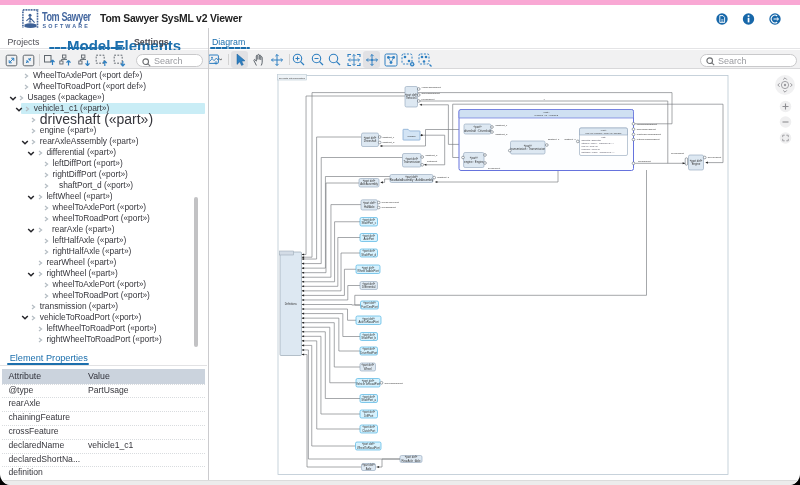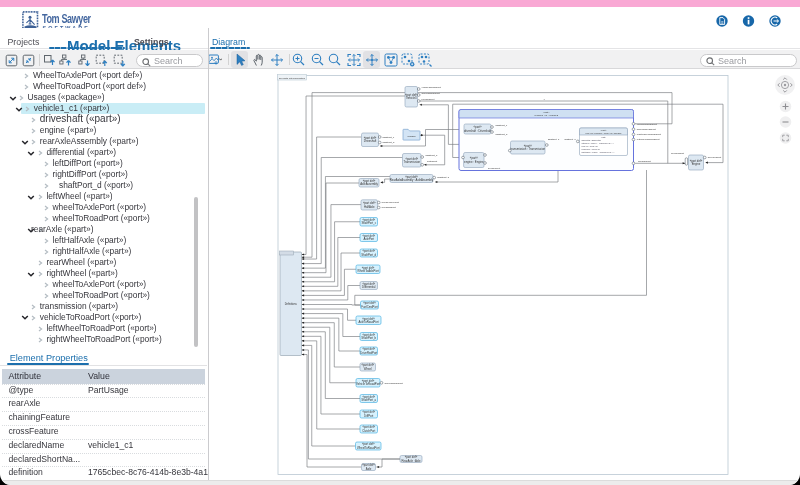--- a/index.html
+++ b/index.html
@@ -2,29 +2,30 @@
 <html><head><meta charset="utf-8"><style>
 * { margin:0; padding:0; box-sizing:border-box; }
 html,body { background:#000; width:800px; height:485px; overflow:hidden; }
 body { font-family:"Liberation Sans", sans-serif; }
 #win { position:absolute; left:0; top:0; width:800px; height:485px; background:#fff;
        border-radius:0 0 11px 11px; overflow:hidden; }
 </style></head>
 <body>
 <div id="win">
 
-<div style="position:absolute;left:0;top:0;width:800px;height:28px;background:#fff;border-top:7px solid #f9a8d4">
+<div style="position:absolute;left:0;top:0;width:800px;height:28px;background:#fff;border-top:5px solid #f9a8d4">
   <svg style="position:absolute;left:22px;top:4px" width="17" height="21" viewBox="0 0 17 21">
     <rect x="0.9" y="0.9" width="14.6" height="19" fill="#fff" stroke="#3d6096" stroke-width="1.6" stroke-dasharray="1.0,0.6"></rect>
     <circle cx="8" cy="6.2" r="1.5" fill="#3d6096"></circle>
     <path d="M8,7.5 L8,13 M8,8.6 L4.4,11.8 M8,8.6 L12.6,13.6 M6.6,13 h2.8" stroke="#3d6096" stroke-width="1.1" fill="none"></path>
     <path d="M2.5,15.5 q5.5,-2.5 12,0 l0,2.5 q-6,1.8 -12,0 Z" fill="#3d6096"></path>
   </svg>
   <div style="position:absolute;left:41.5px;top:4px;font-size:13px;color:#44679f;font-weight:bold;letter-spacing:-0.6px;transform:scaleX(0.70);transform-origin:0 0;white-space:nowrap">Tom Sawyer</div>
   <div style="position:absolute;left:42.5px;top:17.5px;font-size:5.4px;color:#44679f;font-weight:bold;letter-spacing:2.1px;white-space:nowrap">SOFTWARE</div>
+  <div style="position:absolute;left:100px;top:8px;font-size:10.4px;font-weight:bold;color:#222;letter-spacing:-0.2px;white-space:nowrap">Tom Sawyer SysML v2 Viewer</div>
   <svg style="position:absolute;left:716px;top:8px" width="75" height="12" viewBox="0 0 75 12">
     <circle cx="6" cy="6" r="5.7" fill="#1767a9"></circle>
     <path d="M3.8,2.6 h3.2 l1.6,1.8 v5 h-4.8 Z" fill="none" stroke="#fff" stroke-width="0.9"></path>
     <path d="M5.2,6.8 h2.2 M5.2,8.2 h2.2" stroke="#fff" stroke-width="0.7"></path>
     <circle cx="32.5" cy="6" r="5.7" fill="#1767a9"></circle>
     <rect x="31.7" y="4.8" width="1.7" height="4.6" fill="#fff"></rect>
     <rect x="31.7" y="2.2" width="1.7" height="1.7" fill="#fff"></rect>
     <circle cx="59" cy="6" r="5.7" fill="#1767a9"></circle>
     <path d="M61.2,2.7 a3.9,3.9 0 1 0 0,6.6" fill="none" stroke="#fff" stroke-width="1.1"></path>
     <path d="M57.5,6 h5 m0,0 l-1.7,-1.6 m1.7,1.6 l-1.7,1.6" stroke="#fff" stroke-width="1" fill="none"></path>
@@ -184,21 +185,21 @@
     <svg style="position:absolute;left:14.8px;top:105.9px" width="8" height="7">
       <path d="M1.2,2 L4,4.8 L6.8,2" fill="none" stroke="#26262b" stroke-width="1.5"></path>
     </svg>
     <svg style="position:absolute;left:25.0px;top:106.1px" width="5" height="6">
       <path d="M1,1 L3.6,3 L1,5" fill="none" stroke="#b4bcc3" stroke-width="1.2"></path>
     </svg>
     <div style="position:absolute;left:33.8px;top:103.3px;height:10.97px;line-height:10.97px;font-size:8.4px;letter-spacing:-0.02px;color:#36363c;white-space:nowrap">vehicle1_c1 («part»)</div>
     <svg style="position:absolute;left:31.0px;top:117.1px" width="5" height="6">
       <path d="M1,1 L3.6,3 L1,5" fill="none" stroke="#b4bcc3" stroke-width="1.2"></path>
     </svg>
-    <div style="position:absolute;left:39.8px;top:114.3px;height:10.97px;line-height:10.97px;font-size:10px;letter-spacing:-0.02px;color:#36363c;white-space:nowrap">driveshaft («part»)</div>
+    <div style="position:absolute;left:39.8px;top:114.3px;height:10.97px;line-height:10.97px;font-size:14px;letter-spacing:-0.02px;color:#36363c;white-space:nowrap">driveshaft («part»)</div>
     <svg style="position:absolute;left:31.0px;top:128.1px" width="5" height="6">
       <path d="M1,1 L3.6,3 L1,5" fill="none" stroke="#b4bcc3" stroke-width="1.2"></path>
     </svg>
     <div style="position:absolute;left:39.8px;top:125.2px;height:10.97px;line-height:10.97px;font-size:8.4px;letter-spacing:-0.02px;color:#36363c;white-space:nowrap">engine («part»)</div>
     <svg style="position:absolute;left:20.8px;top:138.8px" width="8" height="7">
       <path d="M1.2,2 L4,4.8 L6.8,2" fill="none" stroke="#26262b" stroke-width="1.5"></path>
     </svg>
     <svg style="position:absolute;left:31.0px;top:139.0px" width="5" height="6">
       <path d="M1,1 L3.6,3 L1,5" fill="none" stroke="#b4bcc3" stroke-width="1.2"></path>
     </svg>
@@ -236,21 +237,21 @@
     <svg style="position:absolute;left:43.8px;top:215.8px" width="5" height="6">
       <path d="M1,1 L3.6,3 L1,5" fill="none" stroke="#b4bcc3" stroke-width="1.2"></path>
     </svg>
     <div style="position:absolute;left:52.6px;top:213.0px;height:10.97px;line-height:10.97px;font-size:8.4px;letter-spacing:-0.02px;color:#36363c;white-space:nowrap">wheelToRoadPort («port»)</div>
     <svg style="position:absolute;left:27.4px;top:226.6px" width="8" height="7">
       <path d="M1.2,2 L4,4.8 L6.8,2" fill="none" stroke="#26262b" stroke-width="1.5"></path>
     </svg>
     <svg style="position:absolute;left:37.6px;top:226.8px" width="5" height="6">
       <path d="M1,1 L3.6,3 L1,5" fill="none" stroke="#b4bcc3" stroke-width="1.2"></path>
     </svg>
-    <div style="position:absolute;left:31px;top:224.0px;height:10.97px;line-height:10.97px;font-size:8.4px;letter-spacing:-0.02px;color:#36363c;white-space:nowrap">rearAxle («part»)</div>
+    <div style="position:absolute;left:52px;top:224.0px;height:10.97px;line-height:10.97px;font-size:8.4px;letter-spacing:-0.02px;color:#36363c;white-space:nowrap">rearAxle («part»)</div>
     <svg style="position:absolute;left:43.8px;top:237.8px" width="5" height="6">
       <path d="M1,1 L3.6,3 L1,5" fill="none" stroke="#b4bcc3" stroke-width="1.2"></path>
     </svg>
     <div style="position:absolute;left:52.6px;top:235.0px;height:10.97px;line-height:10.97px;font-size:8.4px;letter-spacing:-0.02px;color:#36363c;white-space:nowrap">leftHalfAxle («part»)</div>
     <svg style="position:absolute;left:43.8px;top:248.7px" width="5" height="6">
       <path d="M1,1 L3.6,3 L1,5" fill="none" stroke="#b4bcc3" stroke-width="1.2"></path>
     </svg>
     <div style="position:absolute;left:52.6px;top:245.9px;height:10.97px;line-height:10.97px;font-size:8.4px;letter-spacing:-0.02px;color:#36363c;white-space:nowrap">rightHalfAxle («part»)</div>
     <svg style="position:absolute;left:37.6px;top:259.7px" width="5" height="6">
       <path d="M1,1 L3.6,3 L1,5" fill="none" stroke="#b4bcc3" stroke-width="1.2"></path>
@@ -308,21 +309,20 @@
     <div style="position:absolute;left:8.4px;top:411.1px;height:13.8px;line-height:13.8px;font-size:8.6px;color:#36363c;white-space:nowrap">chainingFeature</div>
     <div style="position:absolute;left:2px;top:424.9px;width:203px;height:13.80px;border-top:1px dotted #d9dcdf"></div>
     <div style="position:absolute;left:8.4px;top:424.9px;height:13.8px;line-height:13.8px;font-size:8.6px;color:#36363c;white-space:nowrap">crossFeature</div>
     <div style="position:absolute;left:2px;top:438.7px;width:203px;height:13.80px;border-top:1px dotted #d9dcdf"></div>
     <div style="position:absolute;left:8.4px;top:438.7px;height:13.8px;line-height:13.8px;font-size:8.6px;color:#36363c;white-space:nowrap">declaredName</div>
     <div style="position:absolute;left:88px;top:438.7px;height:13.8px;line-height:13.8px;font-size:8.6px;color:#36363c;white-space:nowrap">vehicle1_c1</div>
     <div style="position:absolute;left:2px;top:452.5px;width:203px;height:13.80px;border-top:1px dotted #d9dcdf"></div>
     <div style="position:absolute;left:8.4px;top:452.5px;height:13.8px;line-height:13.8px;font-size:8.6px;color:#36363c;white-space:nowrap">declaredShortNa...</div>
     <div style="position:absolute;left:2px;top:466.3px;width:203px;height:13.80px;border-top:1px dotted #d9dcdf"></div>
     <div style="position:absolute;left:8.4px;top:466.3px;height:13.8px;line-height:13.8px;font-size:8.6px;color:#36363c;white-space:nowrap">definition</div>
-    <div style="position:absolute;left:88px;top:466.3px;height:13.8px;line-height:13.8px;font-size:8.6px;color:#36363c;white-space:nowrap">1765cbec-8c76-414b-8e3b-4a1</div>
 
   <svg width="591" height="417" viewBox="209 68 591 417" style="position:absolute;left:209px;top:68px">
       <rect x="278" y="75.5" width="450" height="399" fill="#fff" stroke="#bac8d3" stroke-width="0.8"></rect>
       <rect x="277.5" y="74.5" width="29" height="5.5" fill="#eef3f7" stroke="#bac8d3" stroke-width="0.6"></rect>
       <text transform="translate(292,78.6) scale(0.5)" font-size="4.8" text-anchor="middle" fill="#333" font-weight="normal" font-family="Liberation Sans, sans-serif">3a-Parts Interconnection</text>
       <polyline points="405,96 306.035,96 306.035,254.5 301.5,254.5" fill="none" stroke="#75797d" stroke-width="0.65"></polyline>
       <path d="M301.5,254.5 L304.1,253.45 L304.1,255.55 Z" fill="#222"></path>
       <polyline points="361.5,137 316.6068181818182,137 316.6068181818182,259.04545454545456 301.5,259.04545454545456" fill="none" stroke="#75797d" stroke-width="0.65"></polyline>
       <path d="M301.5,259.04545454545456 L304.1,257.99545454545455 L304.1,260.0954545454546 Z" fill="#222"></path>
       <polyline points="402.5,157.5 321.2336363636364,157.5 321.2336363636364,263.59090909090907 301.5,263.59090909090907" fill="none" stroke="#75797d" stroke-width="0.65"></polyline>

